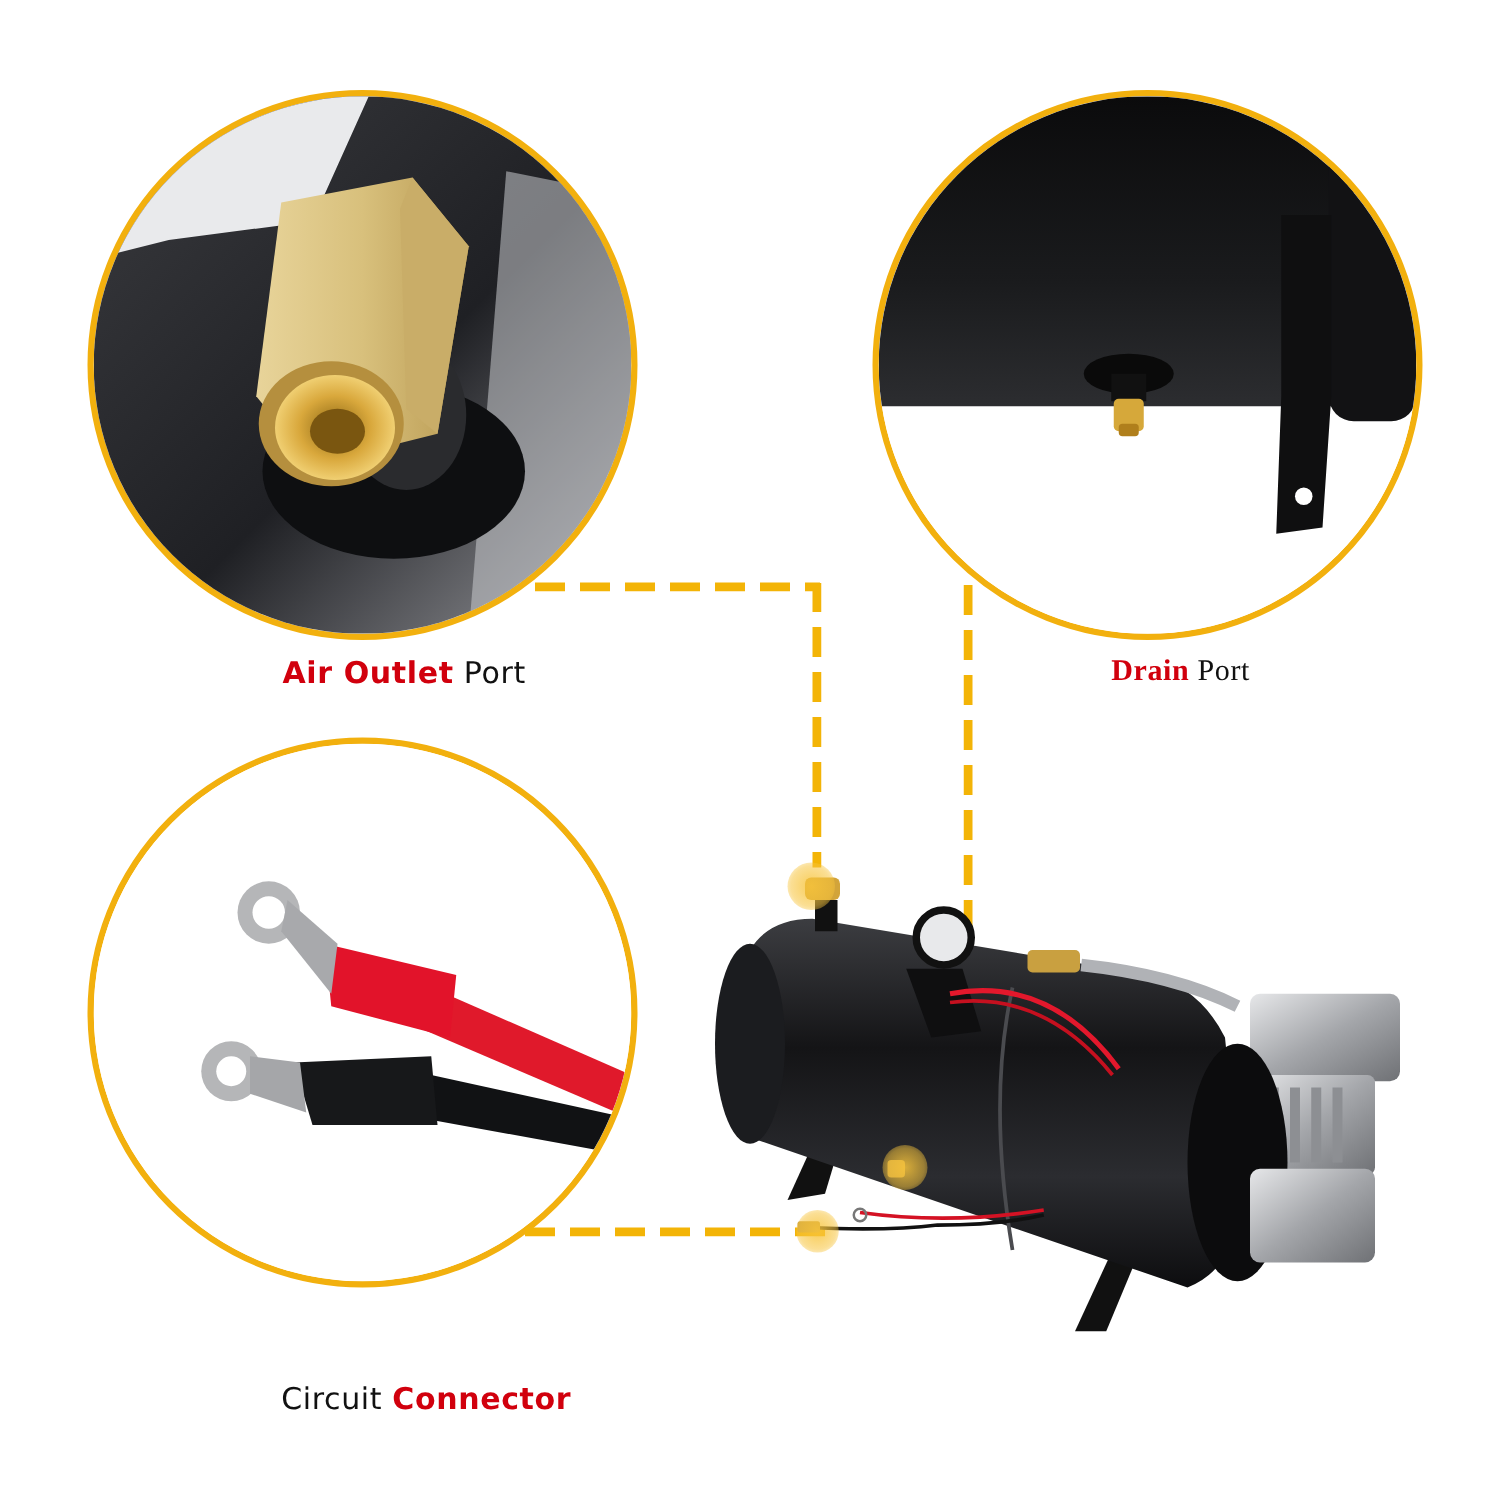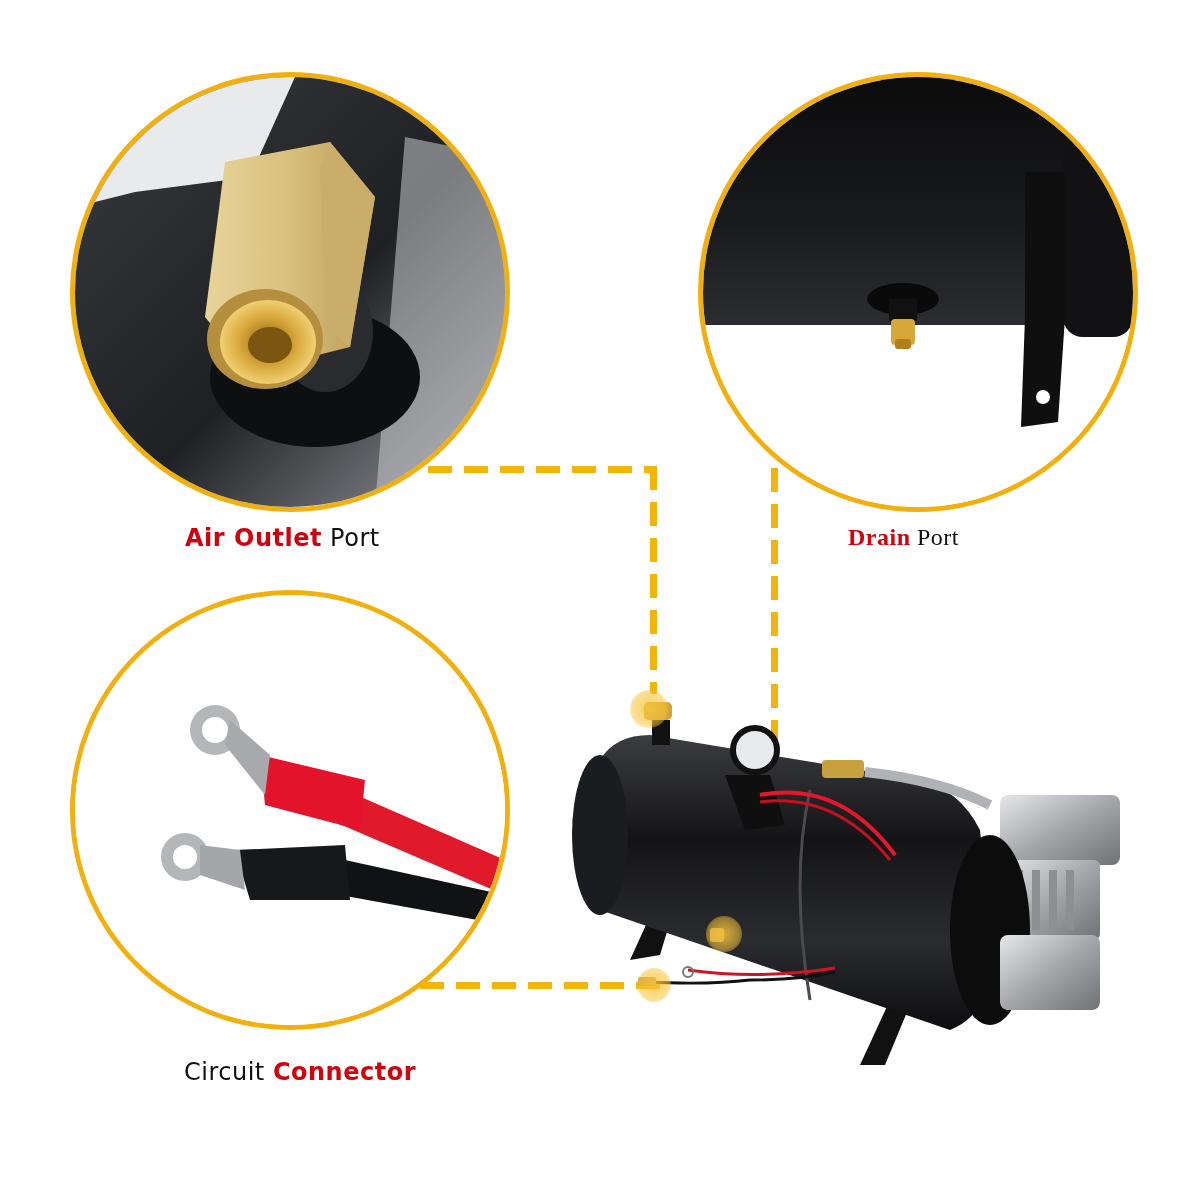--- a/index.html
+++ b/index.html
@@ -1,20 +1,20 @@
 <!DOCTYPE html>
 <html><head>
   <meta charset="utf-8">
   <style>
     html, body { margin: 0; padding: 0; background: #ffffff; }
     body { width: 1200px; height: 1200px; position: relative; overflow: hidden; font-family: "DejaVu Sans", sans-serif; }
     .circle {
       position: absolute; border-radius: 50%; border: 5px solid #f2b00e; box-sizing: border-box; overflow: hidden; background: #fff;
     }
-    .label { position: absolute; font-size: 24px; letter-spacing: 0.5px; color: #111; white-space: nowrap; }
+    .label { position: absolute; font-size: 24px; letter-spacing: 0.5px; color: #111; white-space: nowrap; margin-left: 41px; }
     .label .em { color: #d1000d; font-weight: bold; }
     .dash { position: absolute; }
     .dash.h { height: 7px; background: repeating-linear-gradient(90deg, #f3b407 0 24px, transparent 24px 36px); }
     .dash.v { width: 7px; background: repeating-linear-gradient(180deg, #f3b407 0 24px, transparent 24px 36px); }
     .glow { position: absolute; border-radius: 50%; background: radial-gradient(circle, rgba(247,196,60,0.85) 0%, rgba(247,196,60,0.55) 60%, rgba(247,196,60,0) 100%); }
     svg { display: block; }
   </style>
 </head>
 <body>
 
@@ -90,21 +90,21 @@
 </div>
 
 <div class="label" style="left:185px;top:524px;">
   <span class="em">Air Outlet</span>
   <span>Port</span>
 </div>
 <div class="label" style="left:848px;top:524px;font-family:Liberation Serif, serif;">
   <span class="em">Drain</span>
   <span>Port</span>
 </div>
-<div class="label" style="left:184px;top:1058px;">
+<div class="label" style="left:184px;top:1105px;">
   <span>Circuit</span>
   <span class="em">Connector</span>
 </div>
 
 <div class="dash h" style="left:428px;top:466px;width:228px;"></div>
 <div class="dash v" style="left:650px;top:466px;height:228px;"></div>
 
 <div class="dash v" style="left:771px;top:468px;height:470px;"></div>
 <div class="dash h" style="left:720px;top:932px;width:58px;"></div>
 

